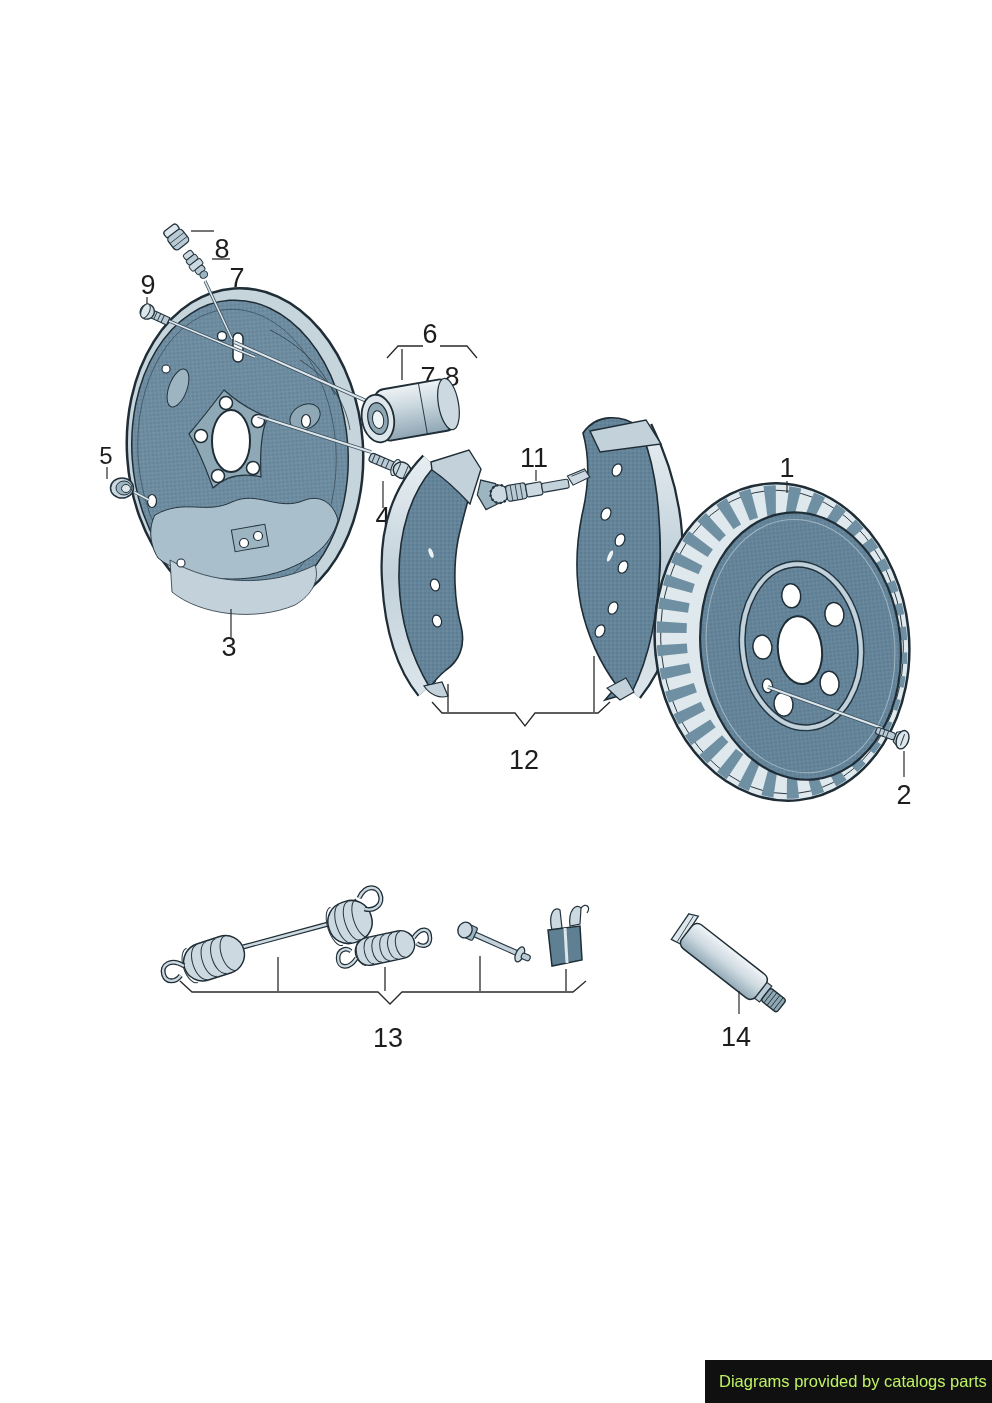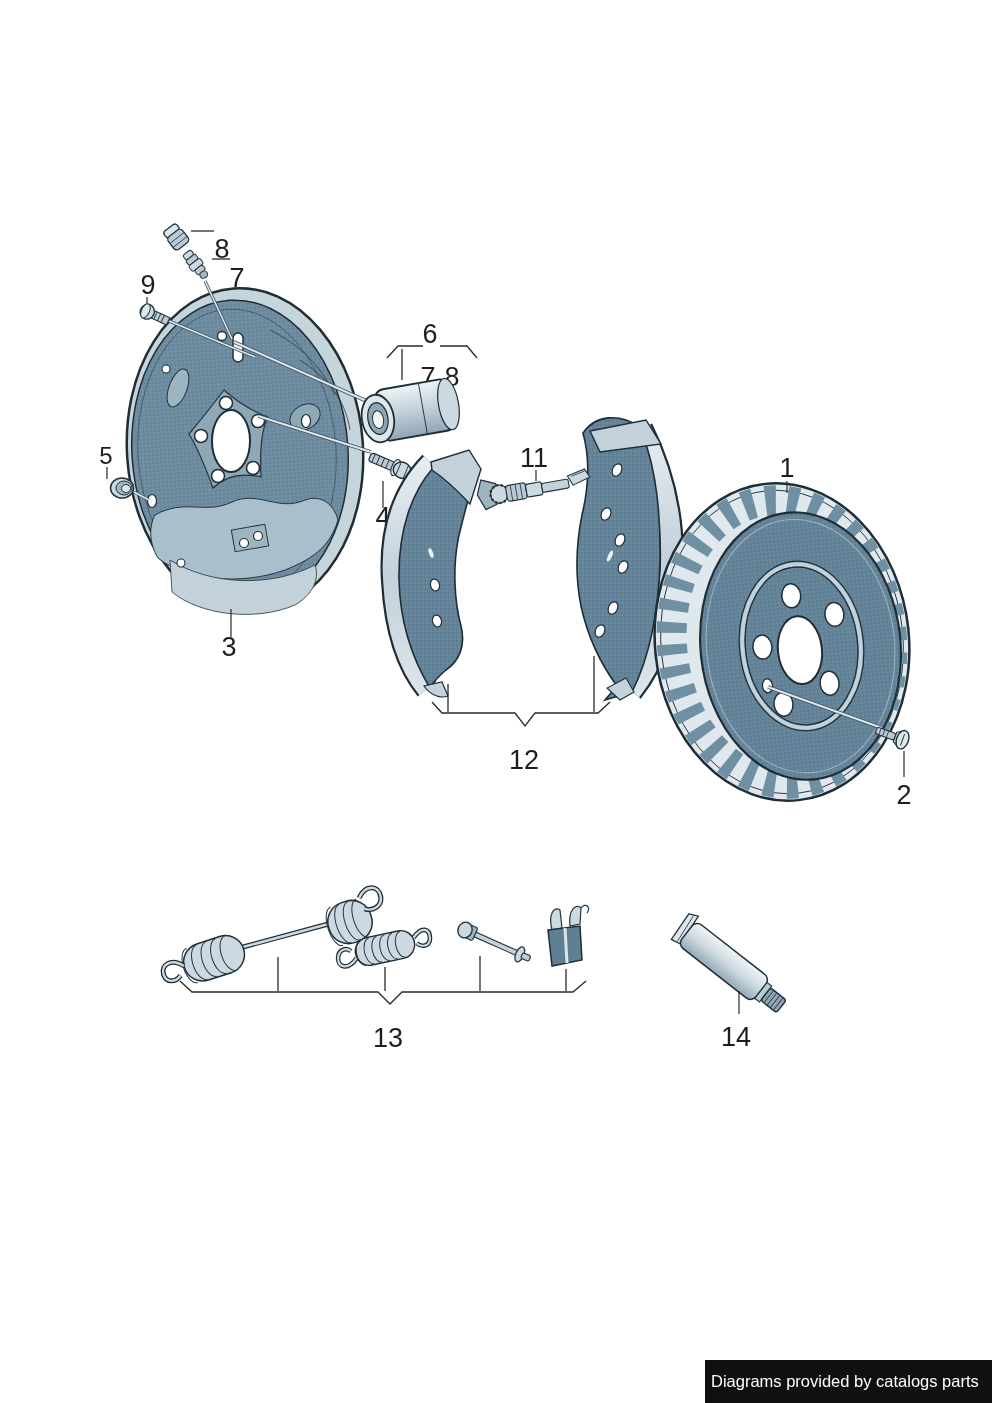--- a/index.html
+++ b/index.html
@@ -1,21 +1,21 @@
 <!DOCTYPE html>
 <html><head>
 <meta charset="utf-8">
 <style>
   html,body{margin:0;padding:0;background:#ffffff;}
   .stage{position:relative;width:992px;height:1403px;background:#ffffff;overflow:hidden;
          font-family:"Liberation Sans",sans-serif;}
   svg text.callout{font-family:"Liberation Sans",sans-serif;font-size:27px;fill:#1d1d1d;}
   svg text.callout.small{font-size:24px;}
   .banner{position:absolute;left:705px;top:1360px;width:287px;height:43px;background:#101010;
-          color:#ffffff;font-size:16.5px;line-height:43px;padding-left:6px;box-sizing:border-box;
+          color:#bef264;font-size:16.5px;line-height:43px;padding-left:14px;box-sizing:border-box;
           white-space:nowrap;}
 </style>
 </head>
 <body>
 
 <div class="stage">
 <svg width="992" height="1403" viewBox="0 0 992 1403">
   <defs>
     <pattern id="pm" width="4" height="4" patternUnits="userSpaceOnUse">
       <rect width="4" height="4" fill="#6d8ca0"></rect>

